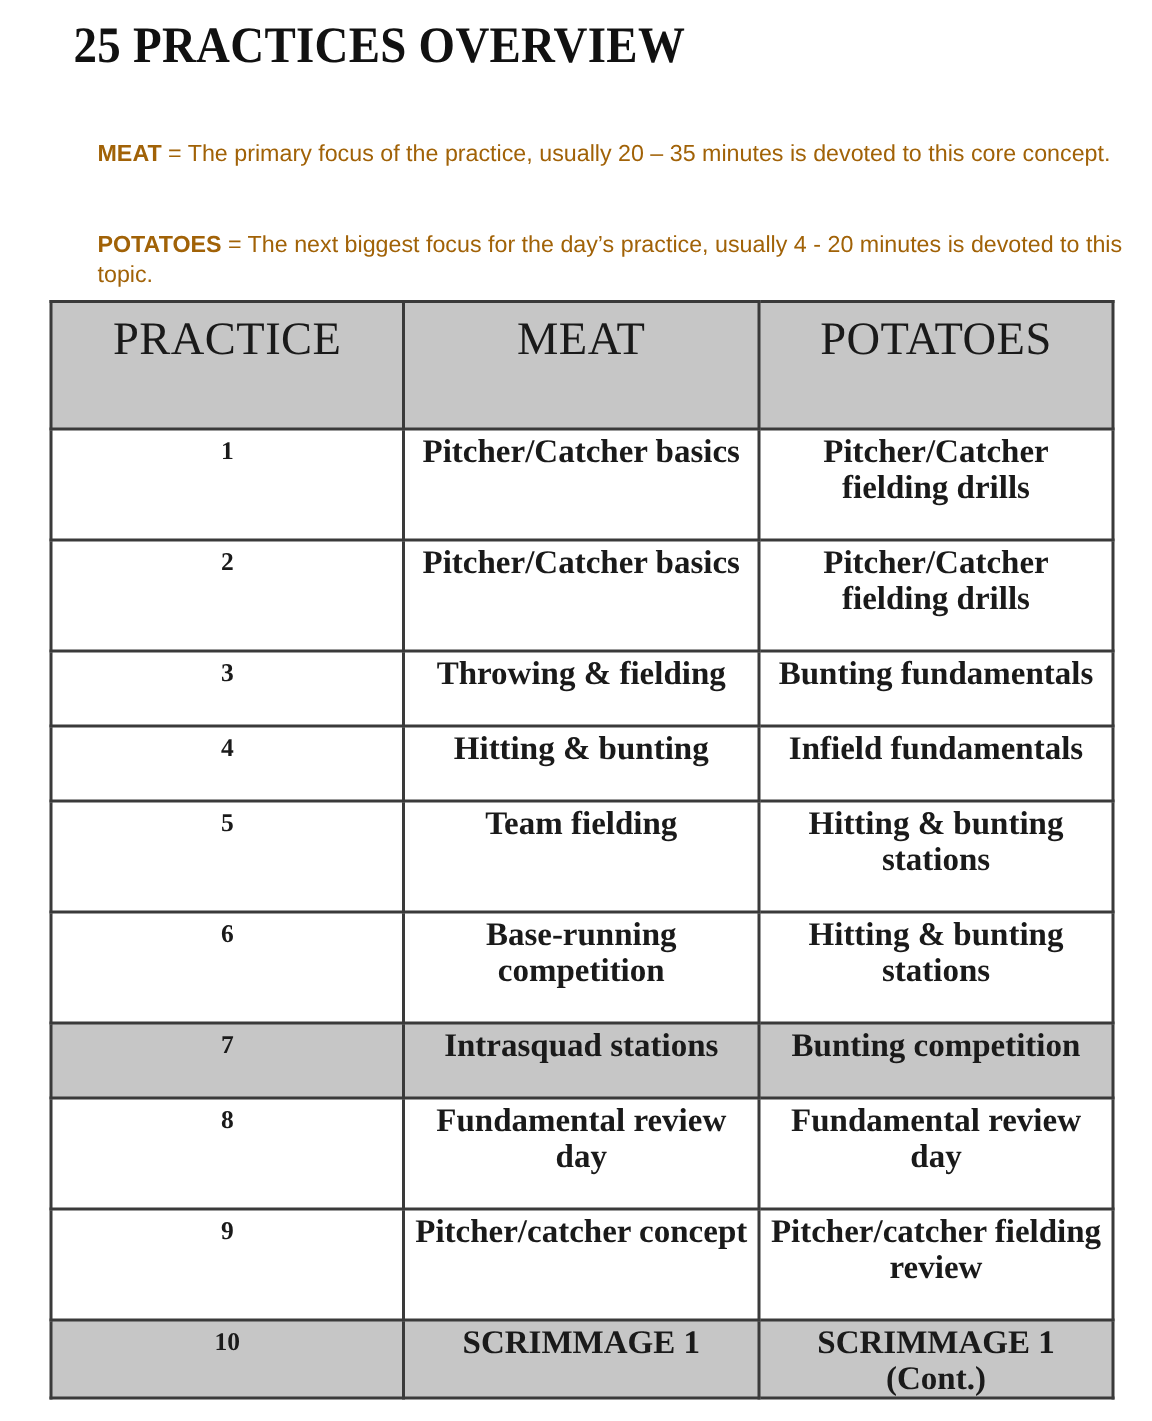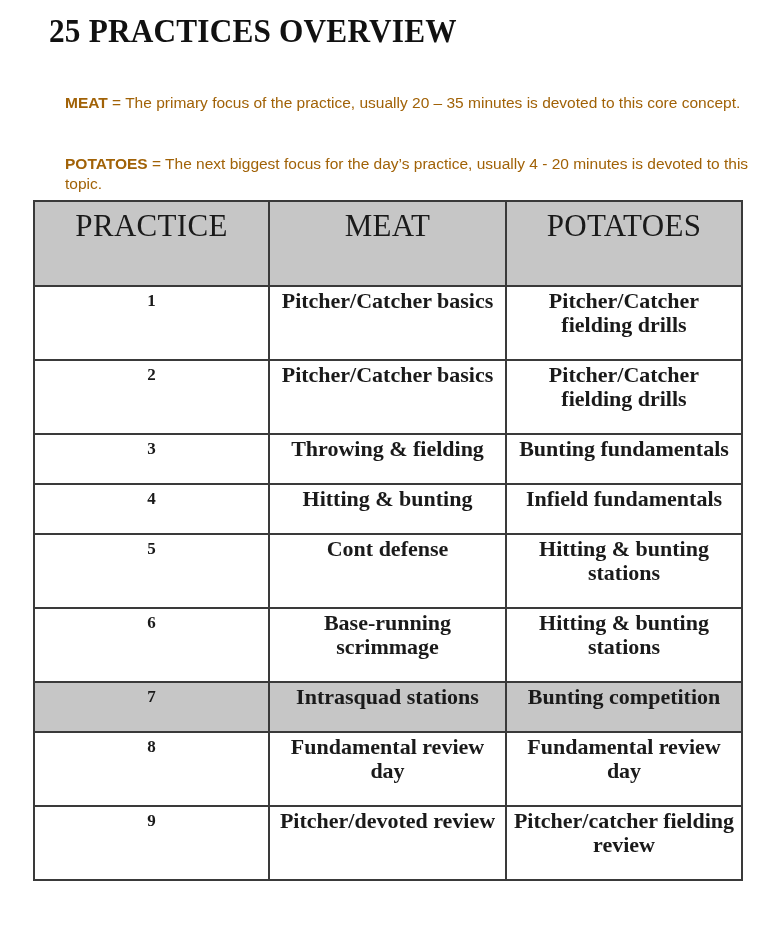--- a/index.html
+++ b/index.html
@@ -127,38 +127,43 @@
         <td>Throwing &amp; fielding</td>
         <td>Bunting fundamentals</td>
       </tr>
       <tr class="h50">
         <td class="num">4</td>
         <td>Hitting &amp; bunting</td>
         <td>Infield fundamentals</td>
       </tr>
       <tr class="h74">
         <td class="num">5</td>
-        <td>Cont defense</td>
+        <td>Team fielding</td>
         <td>Hitting &amp; bunting stations</td>
       </tr>
       <tr class="h74">
         <td class="num">6</td>
-        <td>Base-running scrimmage</td>
+        <td>Base-running competition</td>
         <td>Hitting &amp; bunting stations</td>
       </tr>
       <tr class="h50 shaded">
         <td class="num">7</td>
         <td>Intrasquad stations</td>
         <td>Bunting competition</td>
       </tr>
       <tr class="h74">
         <td class="num">8</td>
         <td>Fundamental review day</td>
         <td>Fundamental review day</td>
       </tr>
       <tr class="h74">
         <td class="num">9</td>
-        <td>Pitcher/devoted review</td>
+        <td>Pitcher/catcher concept</td>
         <td>Pitcher/catcher fielding review</td>
+      </tr>
+      <tr class="h50 shaded">
+        <td class="num">10</td>
+        <td>SCRIMMAGE 1</td>
+        <td>SCRIMMAGE 1 (Cont.)</td>
       </tr>
     </tbody>
   </table>
 </div>
 
 </body></html>

